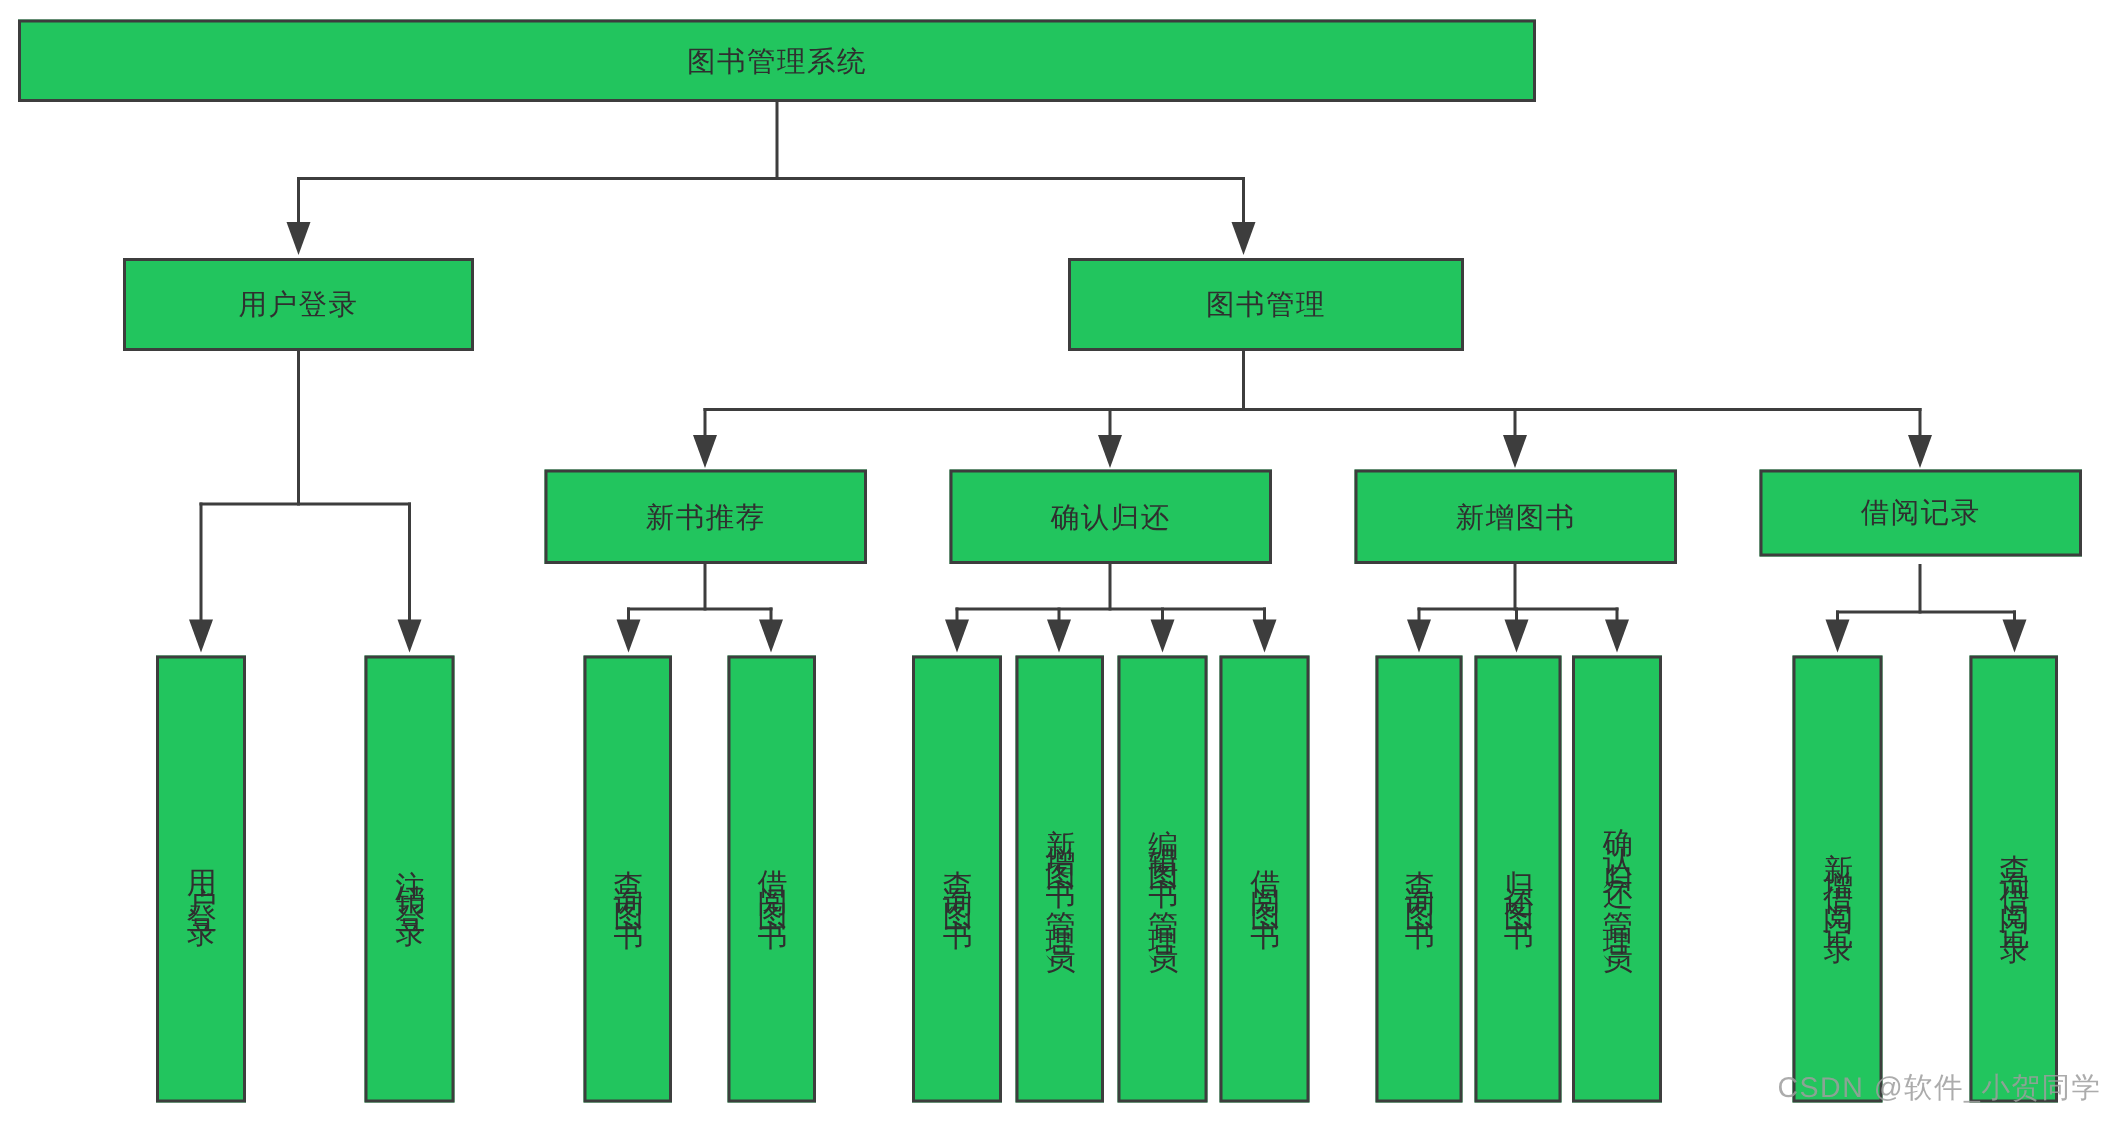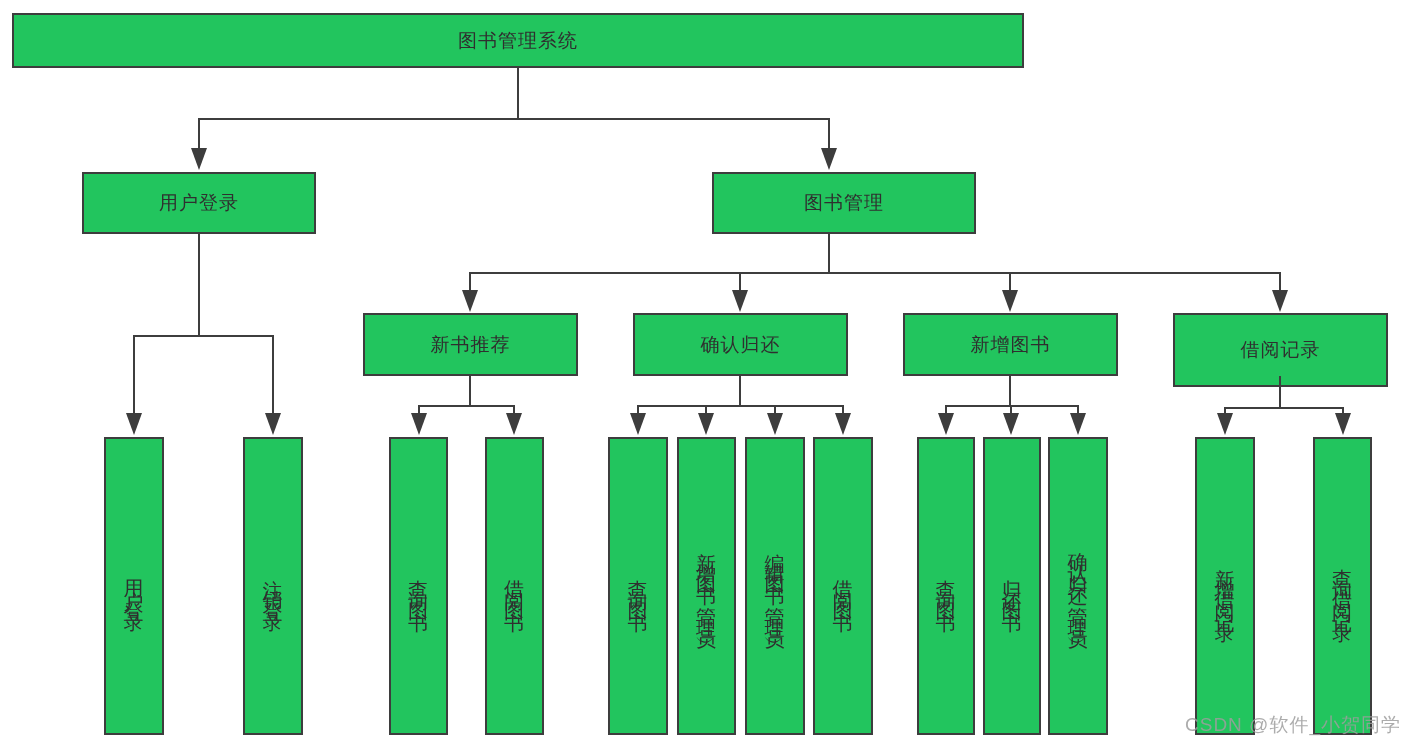--- a/index.html
+++ b/index.html
@@ -108,21 +108,21 @@
 
   <div class="box hbox" style="left:363px; top:313px; width:215px; height:63px;">
     <span>新书推荐</span>
   </div>
   <div class="box hbox" style="left:633px; top:313px; width:215px; height:63px;">
     <span>确认归还</span>
   </div>
   <div class="box hbox" style="left:903px; top:313px; width:215px; height:63px;">
     <span>新增图书</span>
   </div>
-  <div class="box hbox" style="left:1173px; top:313px; width:215px; height:74px;">
+  <div class="box hbox" style="left:1173px; top:313px; width:215px; height:58px;">
     <span>借阅记录</span>
   </div>
 
   <div class="vline" style="left:469px; top:376px; height:31px;"></div>
   <div class="hline" style="left:418px; top:405px; width:97px;"></div>
   <div class="vline" style="left:418px; top:405px; height:10px;"></div>
   <div class="arrowhead" style="left:411px; top:413px;"></div>
   <div class="vline" style="left:513px; top:405px; height:10px;"></div>
   <div class="arrowhead" style="left:506px; top:413px;"></div>
 

